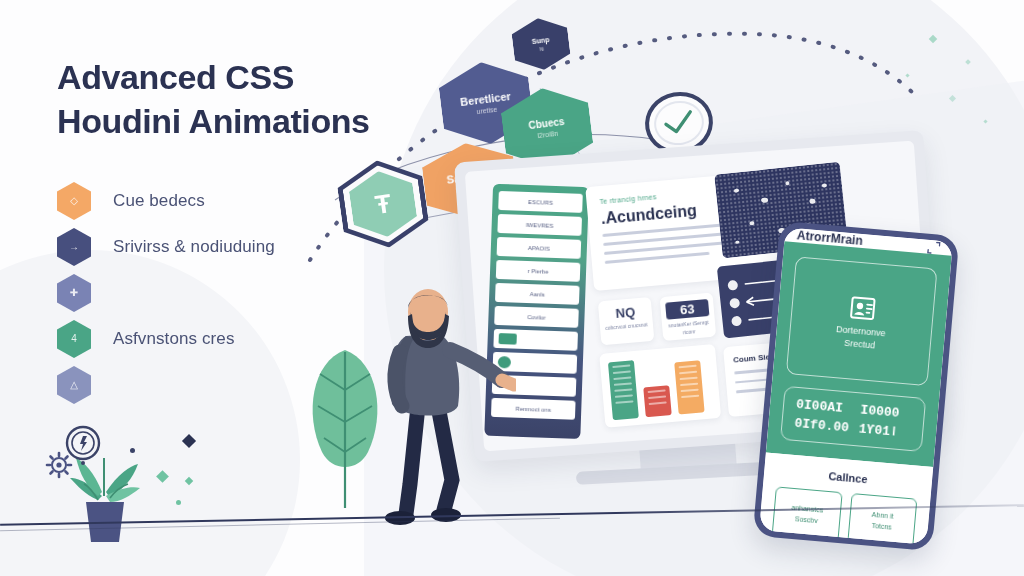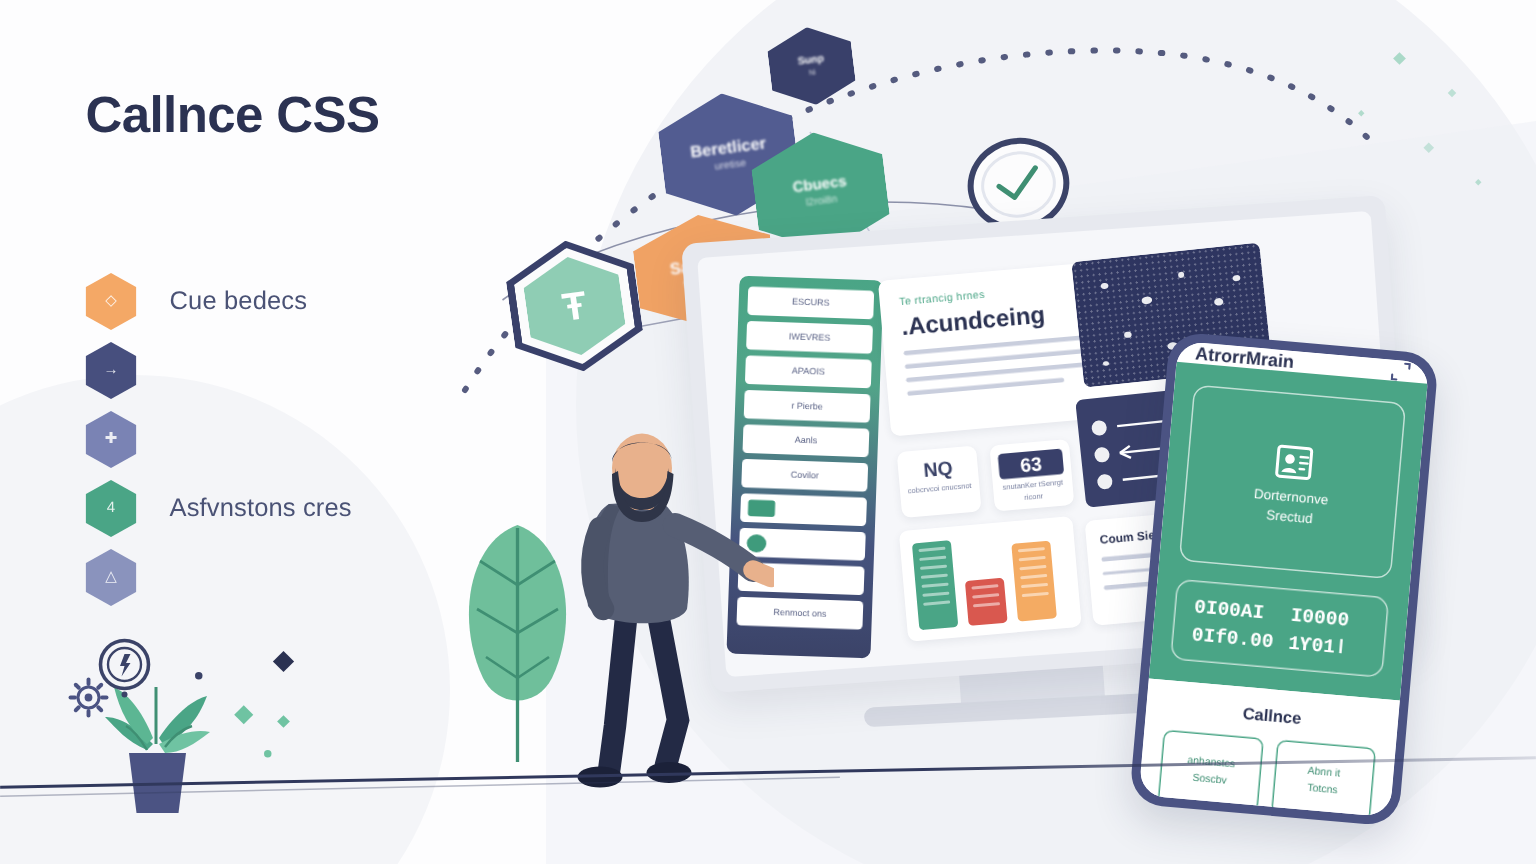--- a/index.html
+++ b/index.html
@@ -248,34 +248,36 @@
   <div class="bg-diag"></div>
   <div class="bg-circle-left"></div>
 
   <div class="sparkle" style="left:930px;top:36px;width:6px;height:6px;transform:rotate(45deg);opacity:.55;"></div>
   <div class="sparkle" style="left:966px;top:60px;width:4px;height:4px;transform:rotate(45deg);opacity:.4;"></div>
   <div class="sparkle" style="left:906px;top:74px;width:3px;height:3px;transform:rotate(45deg);opacity:.5;"></div>
   <div class="sparkle" style="left:950px;top:96px;width:5px;height:5px;transform:rotate(45deg);opacity:.35;"></div>
   <div class="sparkle" style="left:984px;top:120px;width:3px;height:3px;transform:rotate(45deg);opacity:.45;"></div>
 
   <h1 class="headline">
-    <span>Callnce CSS</span>
+    <span>Advanced CSS</span>
+    <span class="l2">Houdini Animations</span>
   </h1>
 
   <div class="bullets">
     <div class="bullet">
       <span class="hex" style="background:#f4a866;">
           <span class="gl">◇</span>
         </span>
       <span class="bullet-label">Cue bedecs</span>
     </div>
     <div class="bullet">
       <span class="hex" style="background:#474f7e;">
           <span class="gl">→</span>
         </span>
+      <span class="bullet-label">Srivirss &amp; nodiuduing</span>
     </div>
     <div class="bullet">
       <span class="hex" style="background:#7a83b4;">
           <span class="gl">✚</span>
         </span>
     </div>
     <div class="bullet">
       <span class="hex" style="background:#4aa586;">
           <span class="gl">4</span>
         </span>

